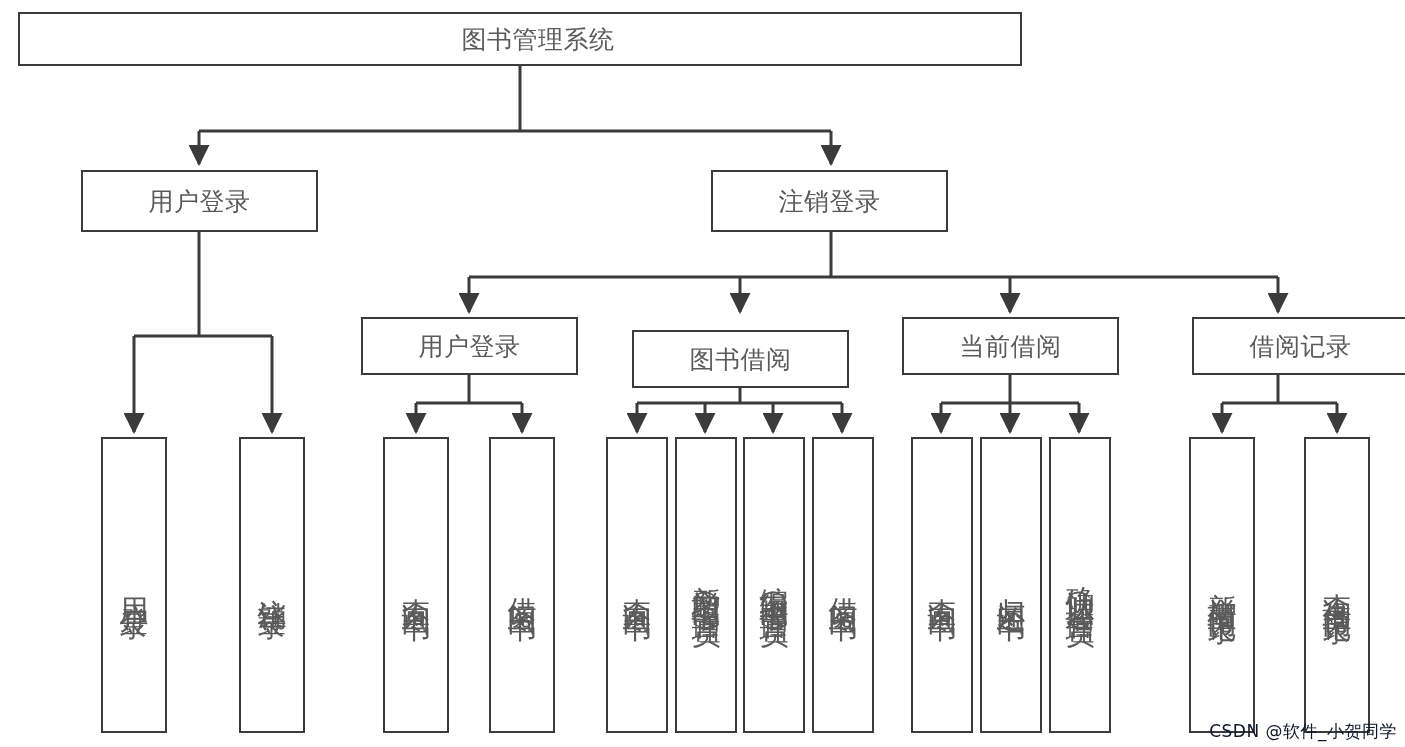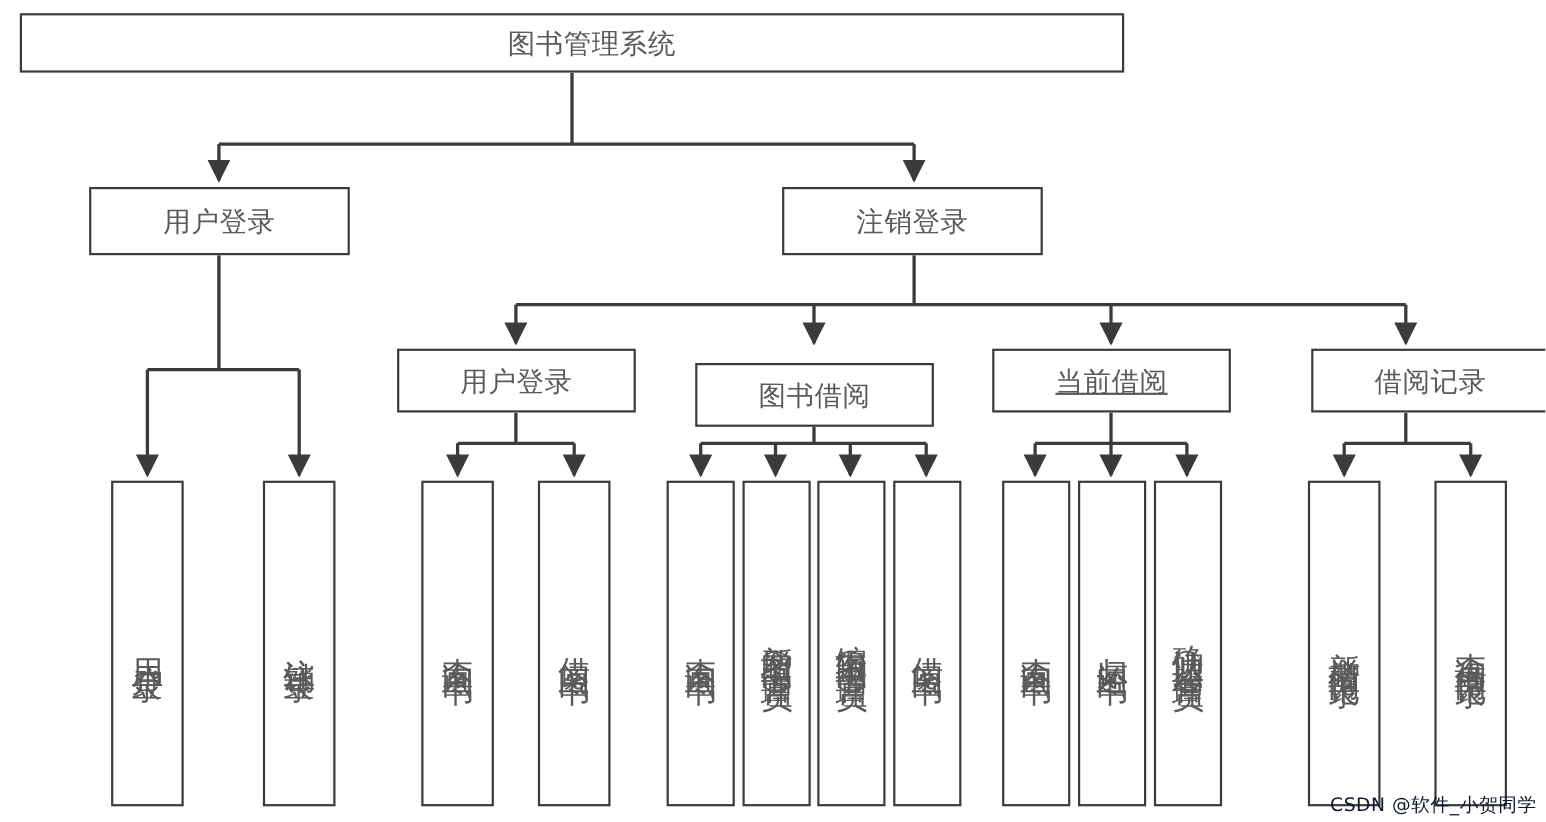--- a/index.html
+++ b/index.html
@@ -143,21 +143,21 @@
   <div class="node horiz" style="left:711px; top:170px; width:237px; height:62px;">
     <span class="label">注销登录</span>
   </div>
 
   <div class="node horiz" style="left:361px; top:317px; width:217px; height:58px;">
     <span class="label">用户登录</span>
   </div>
   <div class="node horiz" style="left:632px; top:330px; width:217px; height:58px;">
     <span class="label">图书借阅</span>
   </div>
-  <div class="node horiz" style="left:902px; top:317px; width:217px; height:58px;text-decoration:underline;">
+  <div class="node horiz" style="left:902px; top:317px; width:217px; height:58px;">
     <span class="label">当前借阅</span>
   </div>
   <div class="node horiz" style="left:1192px; top:317px; width:217px; height:58px;">
     <span class="label">借阅记录</span>
   </div>
 
   <div class="node vert" style="left:101px; top:437px; width:66px; height:296px;">
     <span class="label">用户登录</span>
   </div>
   <div class="node vert" style="left:239px; top:437px; width:66px; height:296px;">

